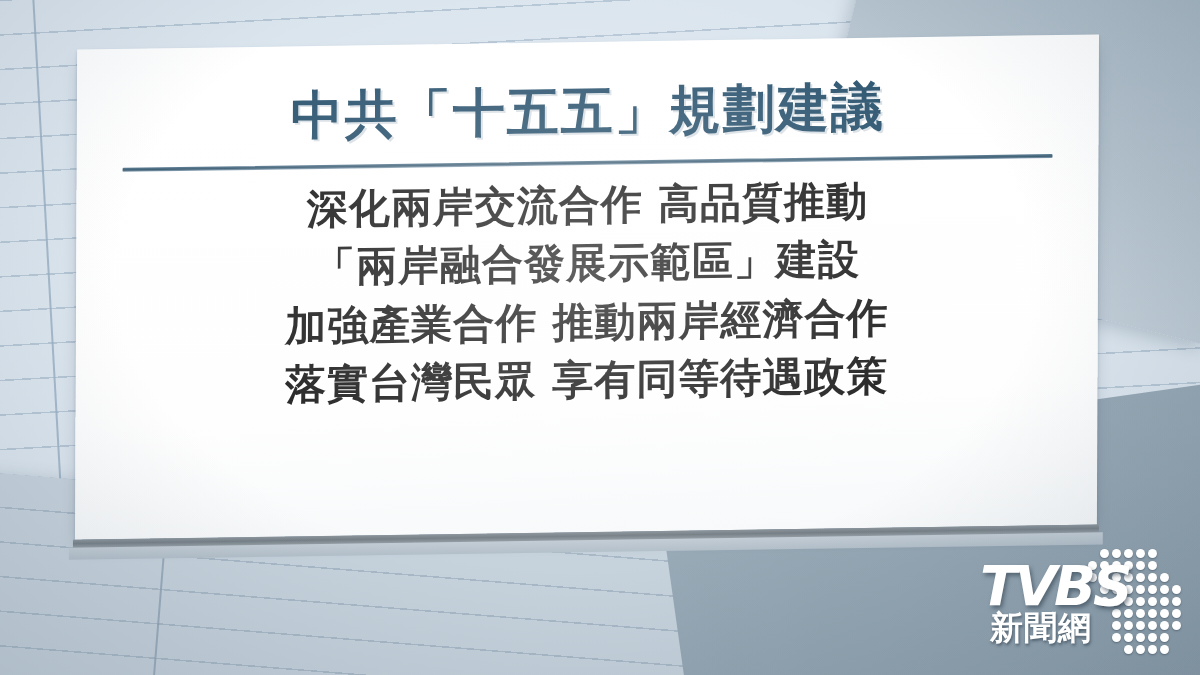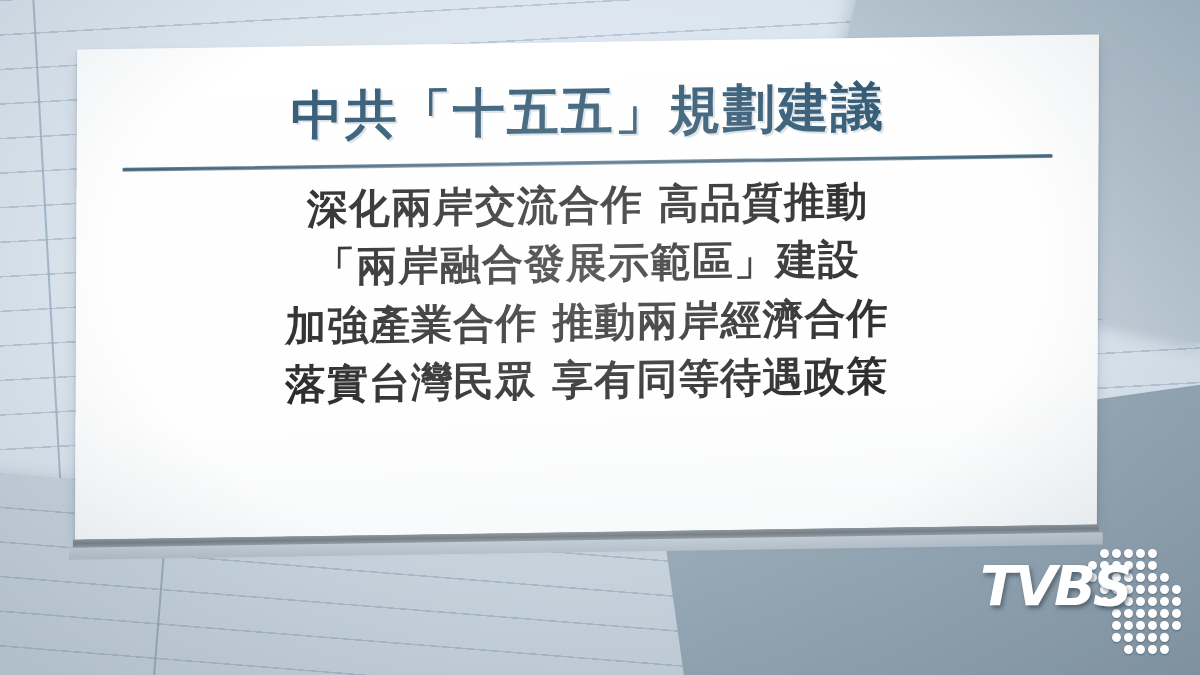--- a/index.html
+++ b/index.html
@@ -271,16 +271,17 @@
           <span style="left: 48px; top: 84px;"></span>
           <span style="left: 60px; top: 84px;"></span>
           <span style="left: 72px; top: 84px;"></span>
           <span style="left: 84px; top: 84px;"></span>
           <span style="left: 48px; top: 96px;"></span>
           <span style="left: 60px; top: 96px;"></span>
           <span style="left: 72px; top: 96px;"></span>
           <span style="left: 84px; top: 96px;"></span>
         </div>
       <div id="tvbs-word">TVBS</div>
+      <div id="tvbs-sub">新聞網</div>
     </div>
   </div>
 
 </div>
 
 </body></html>

